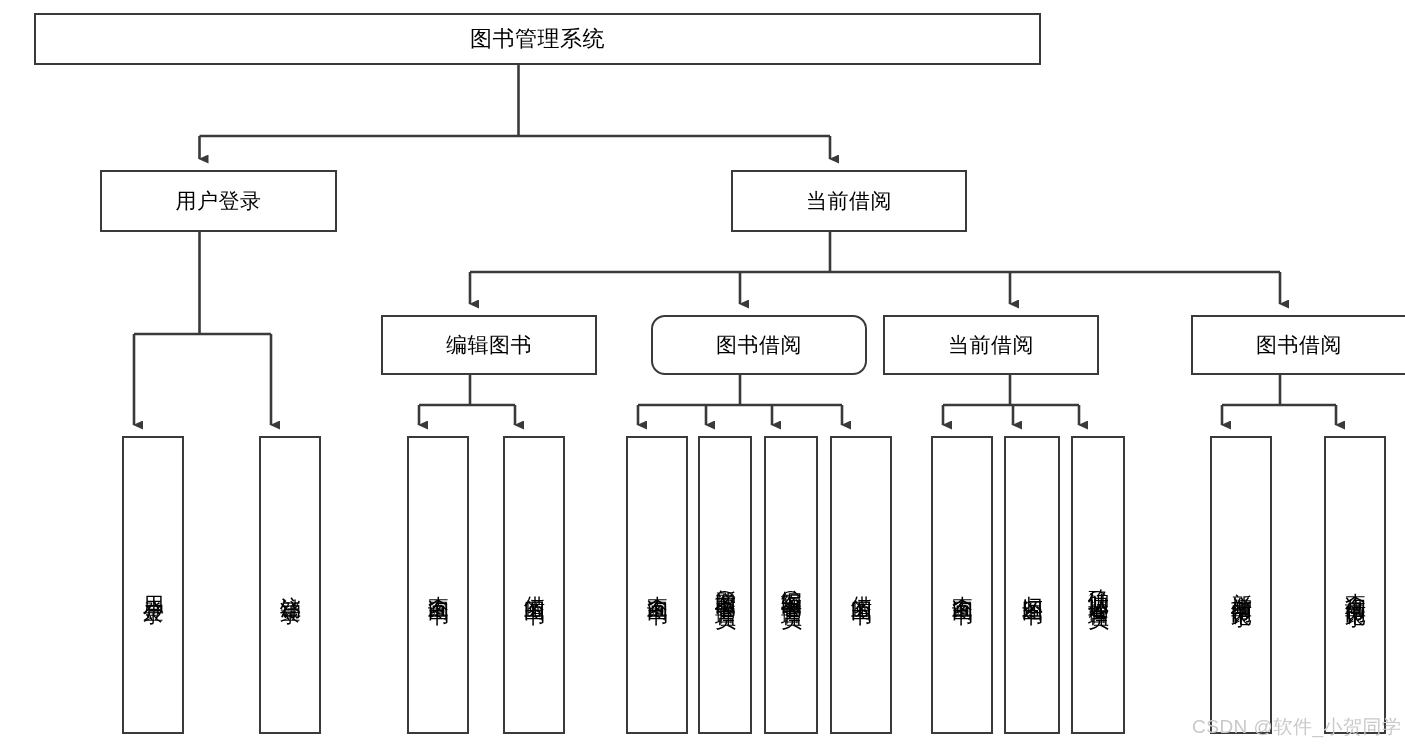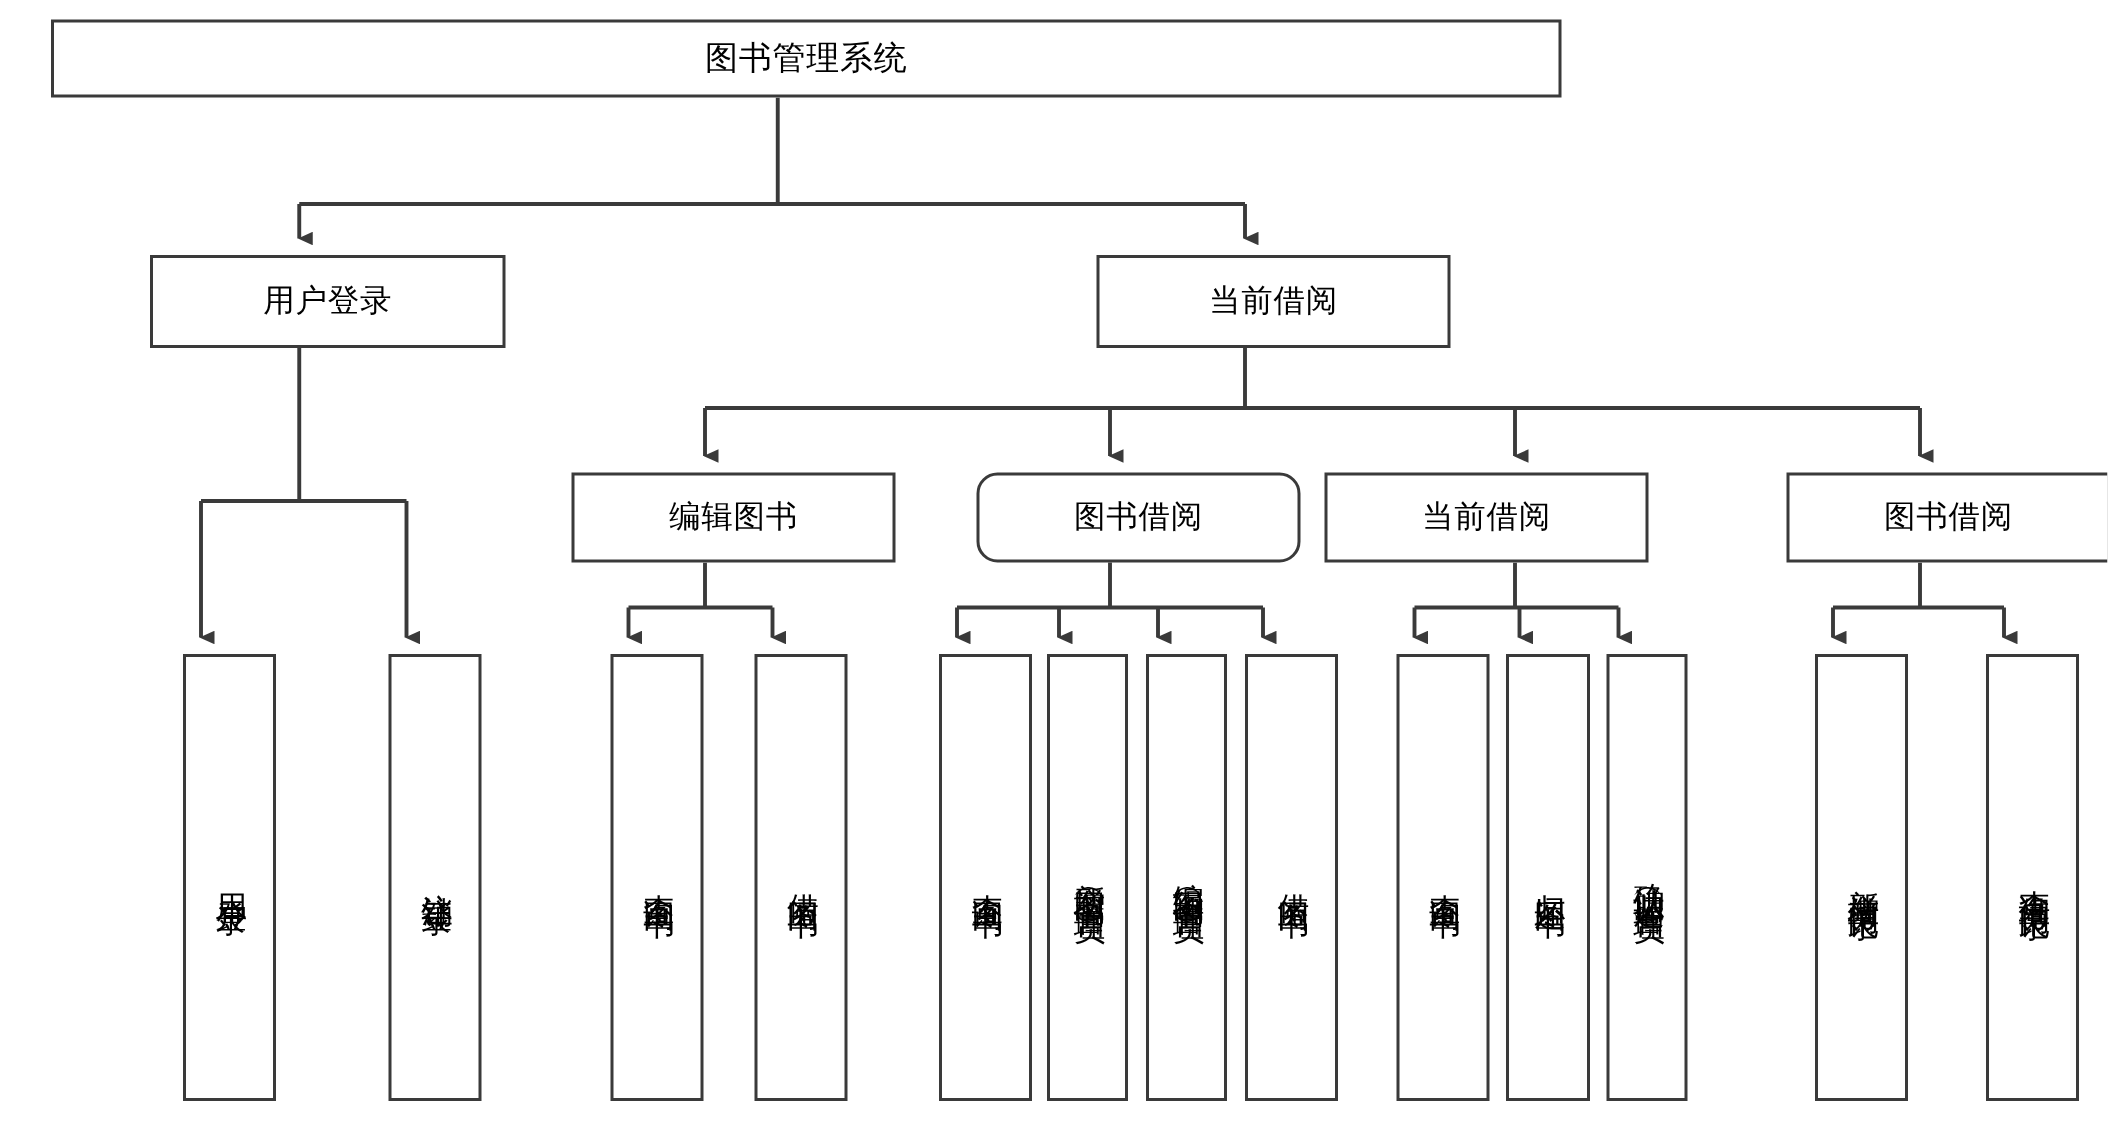--- a/index.html
+++ b/index.html
@@ -156,13 +156,14 @@
         <span class="vtext">确认归还（管理员）</span>
       </div>
       <div class="node vert" style="left: 1191px; top: 436px; width: 62px; height: 298px;">
         <span class="vtext">新增借阅记录</span>
       </div>
       <div class="node vert" style="left: 1305px; top: 436px; width: 62px; height: 298px;">
         <span class="vtext">查询借阅记录</span>
       </div>
     </div>
 
+  <div class="watermark" style="left: 1192px; top: 714px; color: rgb(201, 201, 201);">CSDN @软件_小贺同学</div>
 </div>
 
 </body></html>

